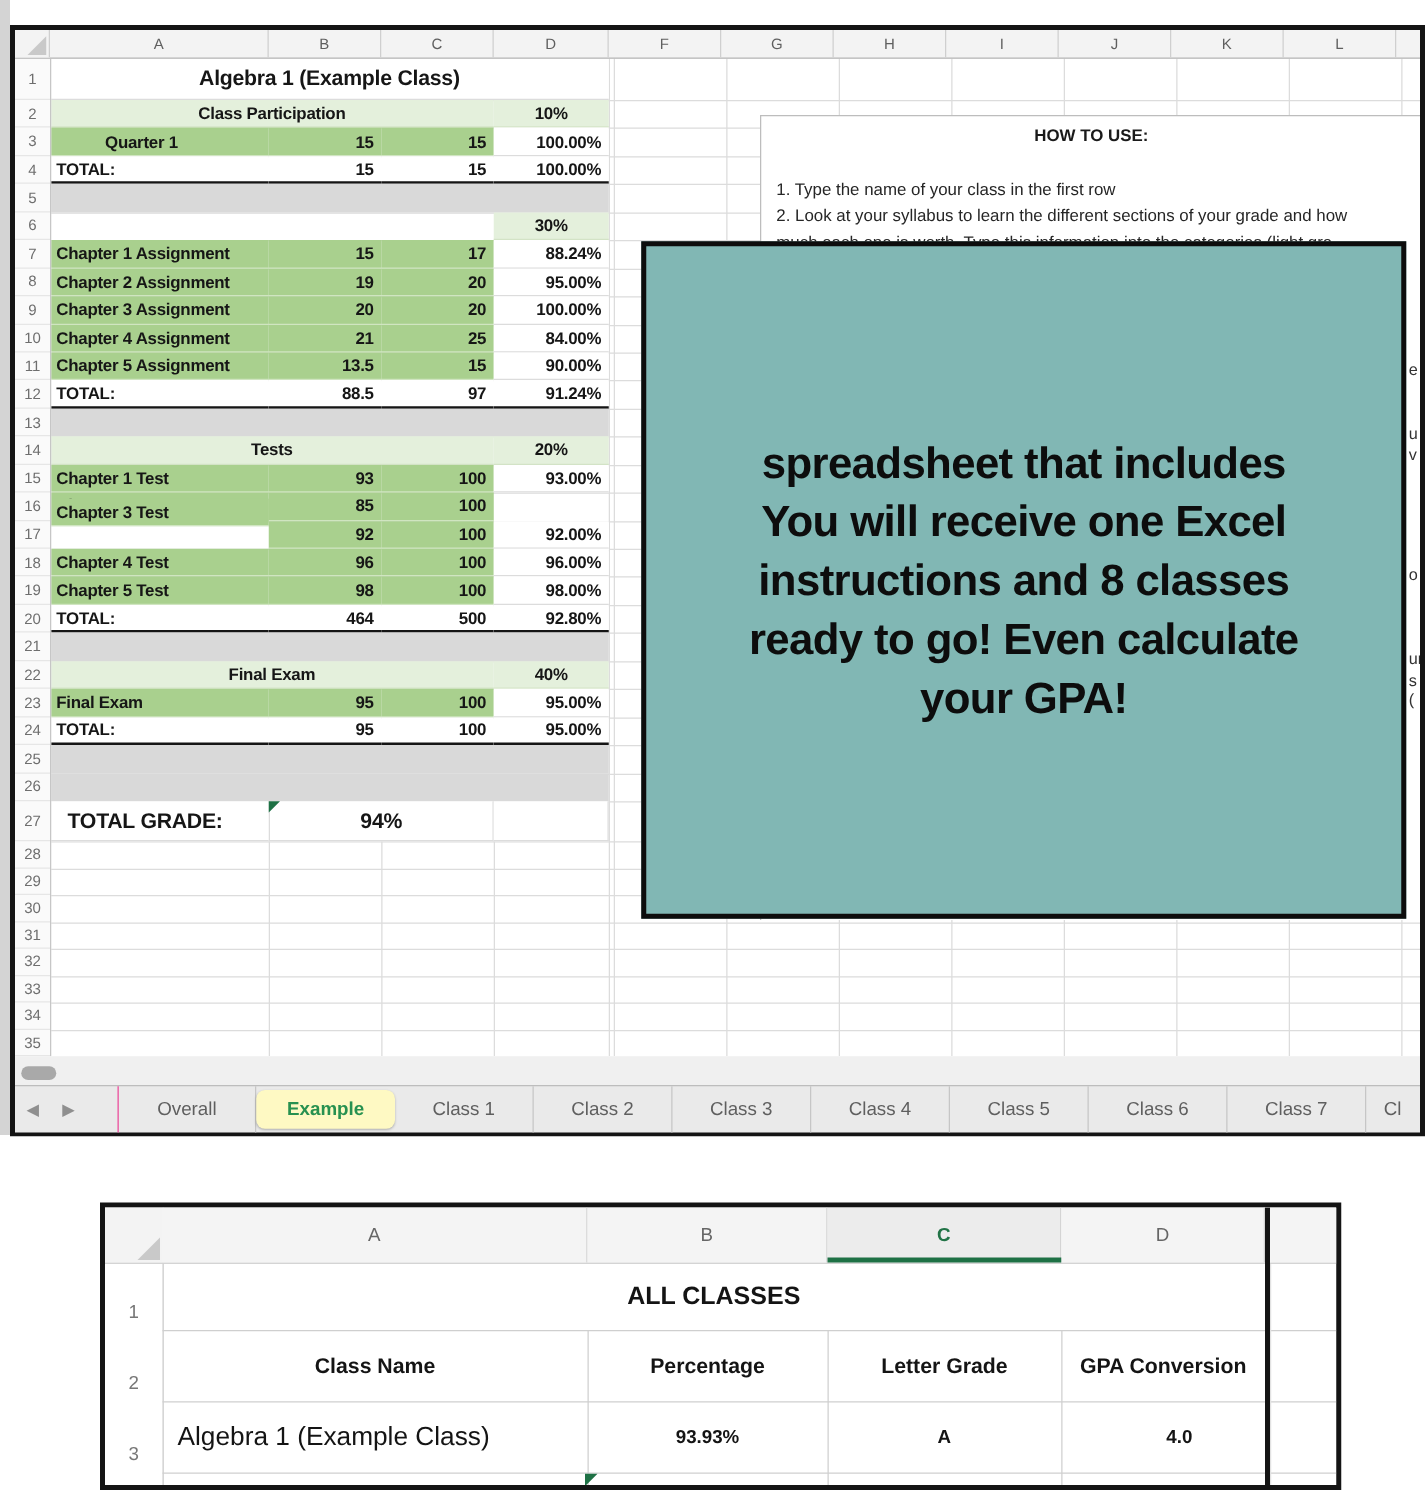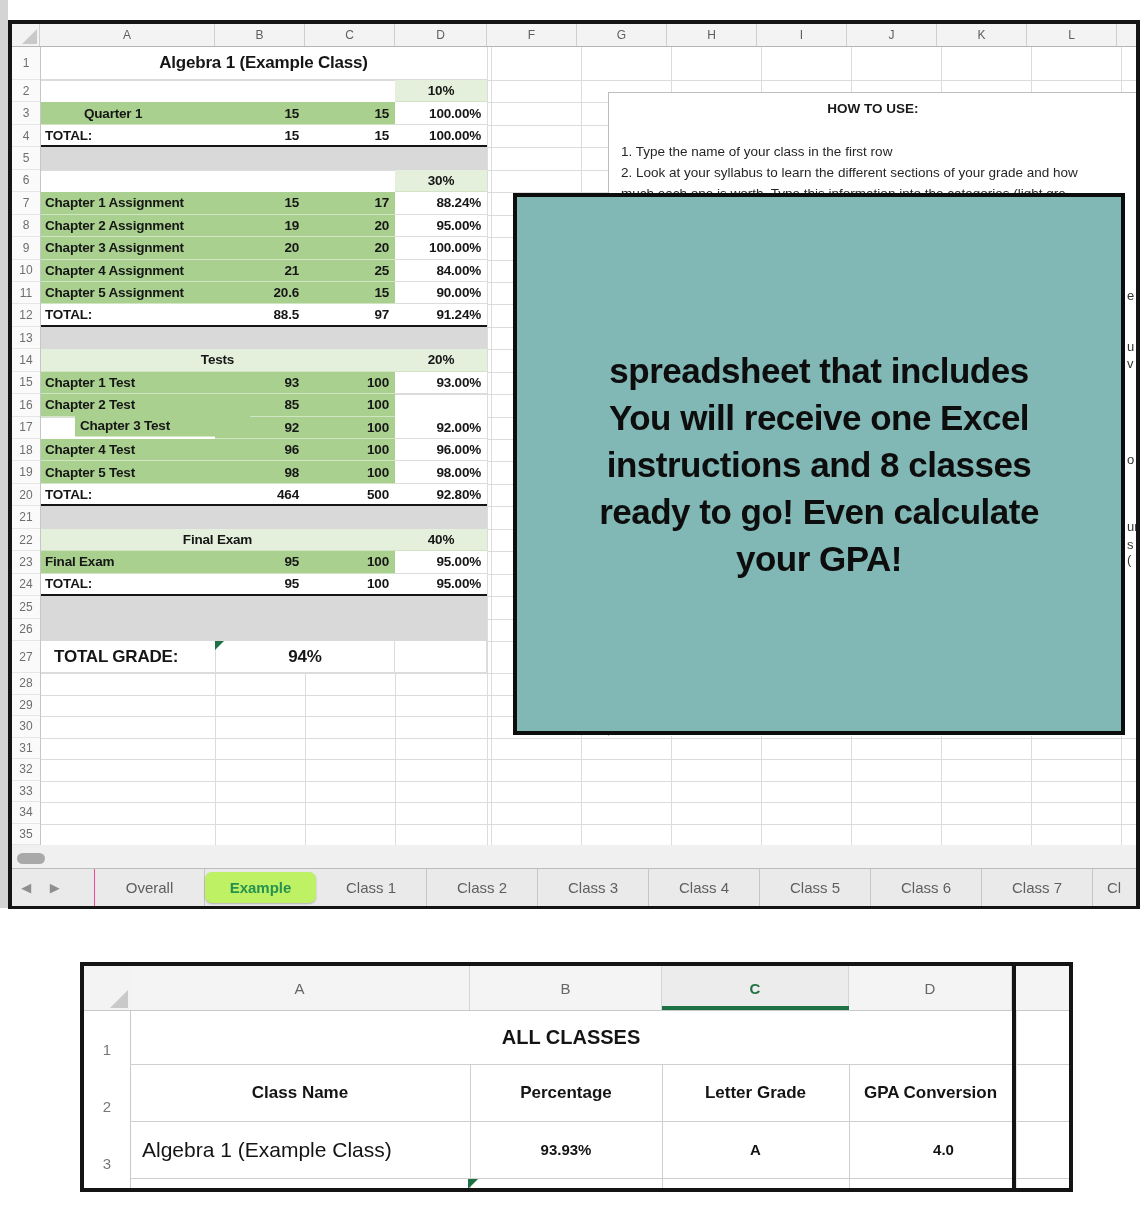--- a/index.html
+++ b/index.html
@@ -52,21 +52,21 @@
 
   .ts-bottomstrip{position:absolute;left:0;top:821px;width:1124px;height:23px;background:#f0f0f0;z-index:4;}
   .pill{position:absolute;left:5px;top:8px;width:28px;height:11px;background:#a9a9a9;border-radius:6px;}
   .tabbar{position:absolute;left:0;top:844px;width:1124px;height:37px;background:#eaeaea;
           border-top:1px solid #bdbdbd;z-index:4;display:flex;align-items:center;}
   .nav{width:30px;text-align:center;color:#8f8f8f;font-size:13px;cursor:default;}
   .tabs{display:flex;height:100%;margin-left:25px;}
   .tab{flex:0 0 auto;width:111px;box-sizing:border-box;display:flex;align-items:center;justify-content:center;
        font-size:15px;color:#5f5f5f;border-right:1px solid #c6c6c6;overflow:hidden;}
   .tab:first-child{border-left:1px solid #ec4899;}
-  .tab.active{background:#bef264;color:#279150;font-weight:700;border-radius:7px;height:31px;align-self:center;
+  .tab.active{background:#fef9c3;color:#279150;font-weight:700;border-radius:7px;height:31px;align-self:center;
               border-right:none;box-shadow:0 1px 2px rgba(0,0,0,.25);}
   .tab.partial{width:43px;justify-content:flex-start;padding-left:14px;border-right:none;}
 
   
   .bs{position:absolute;left:80px;top:962px;width:985px;height:222px;border:4px solid #141414;background:#ffffff;overflow:hidden;}
   .bs-head{position:absolute;left:0;top:0;width:985px;height:44px;background:#f4f4f4;border-bottom:1px solid #c9c9c9;z-index:2;}
   .bs-hcell{position:absolute;top:0;height:44px;box-sizing:border-box;border-right:1px solid #d4d4d4;
             display:flex;align-items:center;justify-content:center;font-size:15px;color:#666;background:#f4f4f4;}
   .bs-hcell.sel{background:#ececec;color:#217346;font-weight:700;}
   .bs-underline{position:absolute;height:4px;background:#1e7145;z-index:3;}
@@ -198,20 +198,21 @@
         <div class="vl" style="left: 631px; top: 0px; height: 799px;"></div>
         <div class="vl" style="left: 721px; top: 0px; height: 799px;"></div>
         <div class="vl" style="left: 811px; top: 0px; height: 799px;"></div>
         <div class="vl" style="left: 901px; top: 0px; height: 799px;"></div>
         <div class="vl" style="left: 991px; top: 0px; height: 799px;"></div>
         <div class="vl" style="left: 1081px; top: 0px; height: 799px;"></div>
         <div class="vl" style="left: 175px; top: 627px; height: 172px;"></div>
         <div class="vl" style="left: 265px; top: 627px; height: 172px;"></div>
         <div class="vl" style="left: 355px; top: 627px; height: 172px;"></div>
         <div class="c tc f17 wbg" style="left: 0px; top: 0px; width: 447px; height: 34px;">Algebra 1 (Example Class)</div>
+        <div class="c tc lg" style="left: 0px; top: 34px; width: 355px; height: 22.44px;">Class Participation</div>
         <div class="c tc lg" style="left: 355px; top: 34px; width: 92px; height: 22.44px;">10%</div>
         <div class="c tl gr" style="left: 0px; top: 56.44px; width: 175px; height: 22.44px; padding-left: 44px;">Quarter 1</div>
         <div class="c tr gr" style="left: 175px; top: 56.44px; width: 90px; height: 22.44px;">15</div>
         <div class="c tr gr" style="left: 265px; top: 56.44px; width: 90px; height: 22.44px;">15</div>
         <div class="c tr wbg" style="left: 355px; top: 56.44px; width: 92px; height: 22.44px;">100.00%</div>
         <div class="c tl wbg bb2" style="left: 0px; top: 78.88px; width: 175px; height: 22.44px;">TOTAL:</div>
         <div class="c tr wbg bb2" style="left: 175px; top: 78.88px; width: 90px; height: 22.44px;">15</div>
         <div class="c tr wbg bb2" style="left: 265px; top: 78.88px; width: 90px; height: 22.44px;">15</div>
         <div class="c tr wbg bb2" style="left: 355px; top: 78.88px; width: 92px; height: 22.44px;">100.00%</div>
         <div class="c sp" style="left: 0px; top: 101.32px; width: 447px; height: 22.44px;"></div>
@@ -226,39 +227,39 @@
         <div class="c tr wbg" style="left: 355px; top: 168.64px; width: 92px; height: 22.44px;">95.00%</div>
         <div class="c tl gr" style="left: 0px; top: 191.08px; width: 175px; height: 22.44px;">Chapter 3 Assignment</div>
         <div class="c tr gr" style="left: 175px; top: 191.08px; width: 90px; height: 22.44px;">20</div>
         <div class="c tr gr" style="left: 265px; top: 191.08px; width: 90px; height: 22.44px;">20</div>
         <div class="c tr wbg" style="left: 355px; top: 191.08px; width: 92px; height: 22.44px;">100.00%</div>
         <div class="c tl gr" style="left: 0px; top: 213.52px; width: 175px; height: 22.44px;">Chapter 4 Assignment</div>
         <div class="c tr gr" style="left: 175px; top: 213.52px; width: 90px; height: 22.44px;">21</div>
         <div class="c tr gr" style="left: 265px; top: 213.52px; width: 90px; height: 22.44px;">25</div>
         <div class="c tr wbg" style="left: 355px; top: 213.52px; width: 92px; height: 22.44px;">84.00%</div>
         <div class="c tl gr" style="left: 0px; top: 235.96px; width: 175px; height: 22.44px;">Chapter 5 Assignment</div>
-        <div class="c tr gr" style="left: 175px; top: 235.96px; width: 90px; height: 22.44px;">20.6</div>
+        <div class="c tr gr" style="left: 175px; top: 235.96px; width: 90px; height: 22.44px;">13.5</div>
         <div class="c tr gr" style="left: 265px; top: 235.96px; width: 90px; height: 22.44px;">15</div>
         <div class="c tr wbg" style="left: 355px; top: 235.96px; width: 92px; height: 22.44px;">90.00%</div>
         <div class="c tl wbg bb2" style="left: 0px; top: 258.4px; width: 175px; height: 22.44px;">TOTAL:</div>
         <div class="c tr wbg bb2" style="left: 175px; top: 258.4px; width: 90px; height: 22.44px;">88.5</div>
         <div class="c tr wbg bb2" style="left: 265px; top: 258.4px; width: 90px; height: 22.44px;">97</div>
         <div class="c tr wbg bb2" style="left: 355px; top: 258.4px; width: 92px; height: 22.44px;">91.24%</div>
         <div class="c sp" style="left: 0px; top: 280.84px; width: 447px; height: 22.44px;"></div>
         <div class="c tc lg" style="left: 0px; top: 303.28px; width: 355px; height: 22.44px;">Tests</div>
         <div class="c tc lg" style="left: 355px; top: 303.28px; width: 92px; height: 22.44px;">20%</div>
         <div class="c tl gr" style="left: 0px; top: 325.72px; width: 175px; height: 22.44px;">Chapter 1 Test</div>
         <div class="c tr gr" style="left: 175px; top: 325.72px; width: 90px; height: 22.44px;">93</div>
         <div class="c tr gr" style="left: 265px; top: 325.72px; width: 90px; height: 22.44px;">100</div>
         <div class="c tr wbg" style="left: 355px; top: 325.72px; width: 92px; height: 22.44px;">93.00%</div>
         <div class="c tl gr" style="left: 0px; top: 348.16px; width: 175px; height: 22.44px;">Chapter 2 Test</div>
         <div class="c tr gr" style="left: 175px; top: 348.16px; width: 90px; height: 22.44px;">85</div>
         <div class="c tr gr" style="left: 265px; top: 348.16px; width: 90px; height: 22.44px;">100</div>
         <div class="c tr wbg" style="left: 355px; top: 348.16px; width: 92px; height: 22.44px; margin-top: 24px;">85.00%</div>
-        <div class="c tl gr" style="left: 0px; top: 369px; width: 175px; height: 22.44px; margin-left: 35px;">Chapter 3 Test</div>
+        <div class="c tl gr" style="left: 0px; top: 353px; width: 175px; height: 22.44px;">Chapter 3 Test</div>
         <div class="c tr gr" style="left: 175px; top: 370.6px; width: 90px; height: 22.44px;">92</div>
         <div class="c tr gr" style="left: 265px; top: 370.6px; width: 90px; height: 22.44px;">100</div>
         <div class="c tr wbg" style="left: 355px; top: 370.6px; width: 92px; height: 22.44px;">92.00%</div>
         <div class="c tl gr" style="left: 0px; top: 393.04px; width: 175px; height: 22.44px;">Chapter 4 Test</div>
         <div class="c tr gr" style="left: 175px; top: 393.04px; width: 90px; height: 22.44px;">96</div>
         <div class="c tr gr" style="left: 265px; top: 393.04px; width: 90px; height: 22.44px;">100</div>
         <div class="c tr wbg" style="left: 355px; top: 393.04px; width: 92px; height: 22.44px;">96.00%</div>
         <div class="c tl gr" style="left: 0px; top: 415.48px; width: 175px; height: 22.44px;">Chapter 5 Test</div>
         <div class="c tr gr" style="left: 175px; top: 415.48px; width: 90px; height: 22.44px;">98</div>
         <div class="c tr gr" style="left: 265px; top: 415.48px; width: 90px; height: 22.44px;">100</div>

